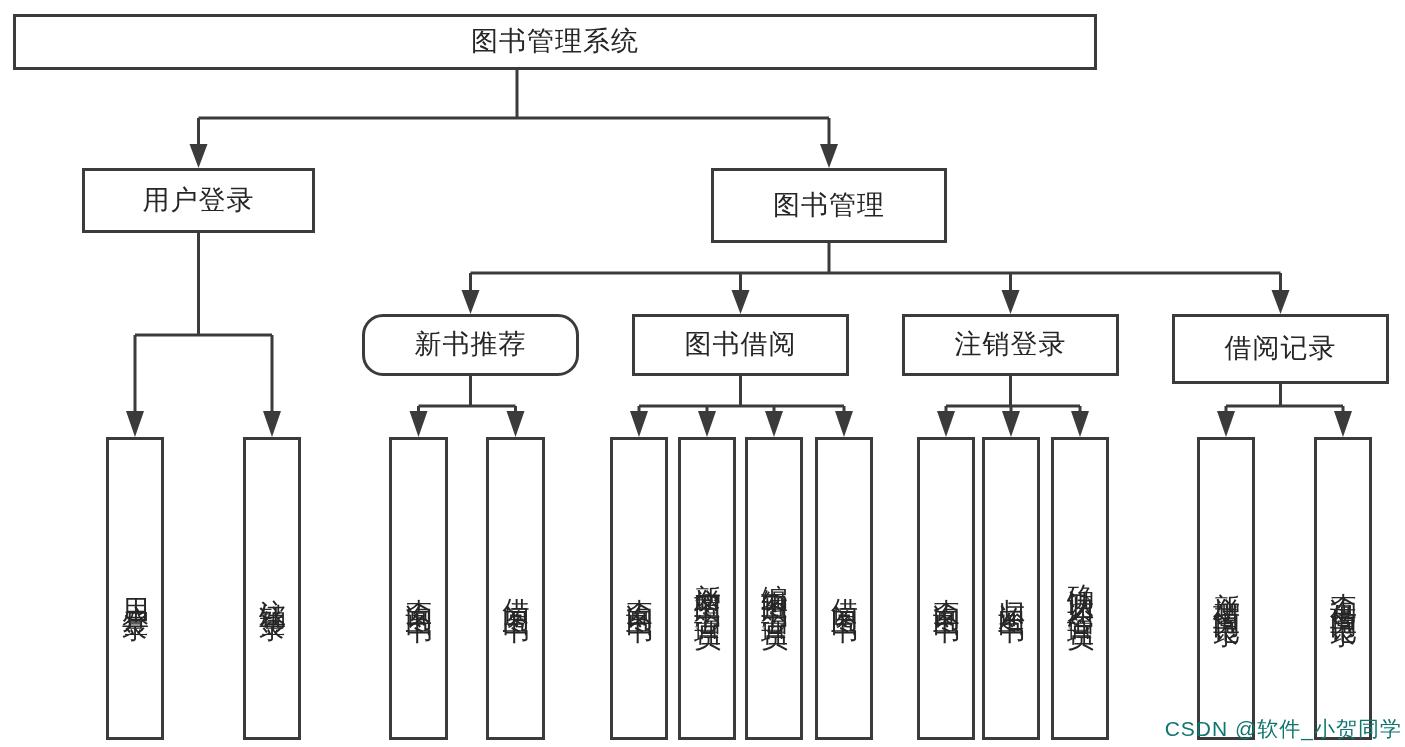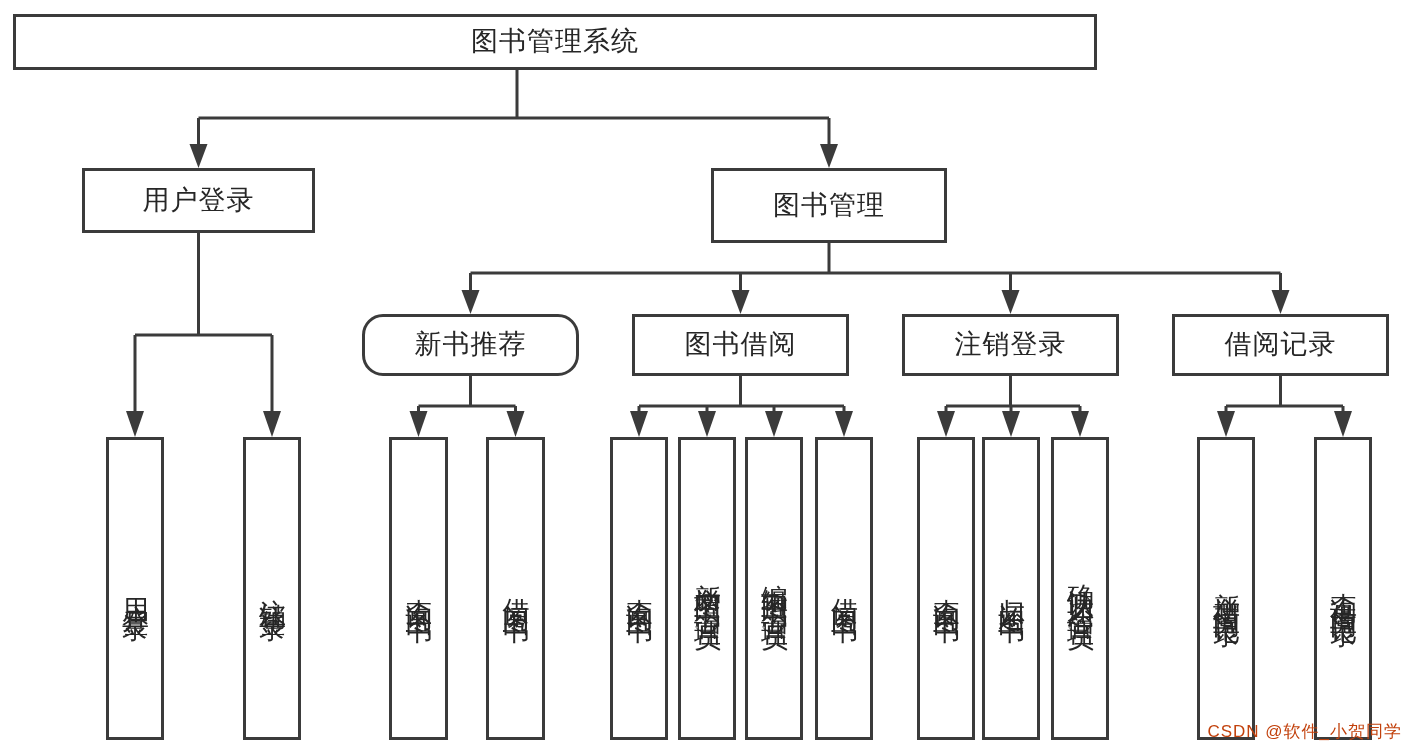--- a/index.html
+++ b/index.html
@@ -30,23 +30,23 @@
     writing-mode: vertical-rl;
     text-orientation: upright;
     letter-spacing: 6px;
     line-height: 1;
     white-space: normal;
   }
   .watermark {
     position: absolute;
     right: 3px;
     bottom: 4px;
-    font-size: 17px;
+    font-size: 21px;
     letter-spacing: 1px;
-    color: #c2410c;
+    color: #0f766e;
   }
 </style>
 </head>
 <body>
 
 <div class="stage">
 
   <svg class="wires" width="1405" height="747" viewBox="0 0 1405 747" aria-hidden="true">
     <g stroke="#3b3b3b" stroke-width="3" fill="none">
 
@@ -103,21 +103,21 @@
 
   <div class="node h" style="left:362px; top:314px; width:217px; height:62px;border-radius:21px;">
     <span class="label">新书推荐</span>
   </div>
   <div class="node h" style="left:632px; top:314px; width:217px; height:62px;">
     <span class="label">图书借阅</span>
   </div>
   <div class="node h" style="left:902px; top:314px; width:217px; height:62px;">
     <span class="label">注销登录</span>
   </div>
-  <div class="node h" style="left:1172px; top:314px; width:217px; height:62px;">
+  <div class="node h" style="left:1172px; top:314px; width:217px; height:70px;">
     <span class="label">借阅记录</span>
   </div>
 
   <div class="node v" style="left:106px; top:437px; width:58px; height:303px;">
     <span class="label">用户登录</span>
   </div>
   <div class="node v" style="left:243px; top:437px; width:58px; height:303px;">
     <span class="label">注销登录</span>
   </div>
 

